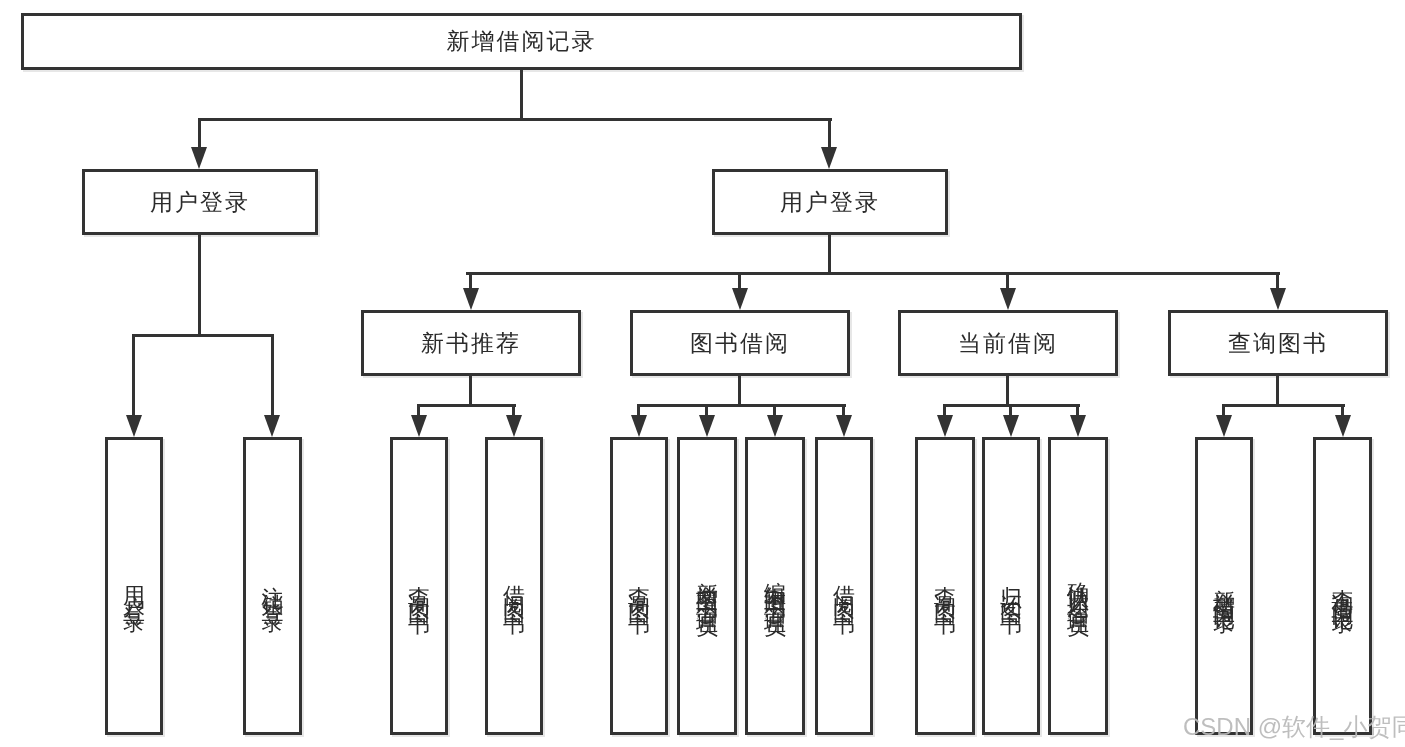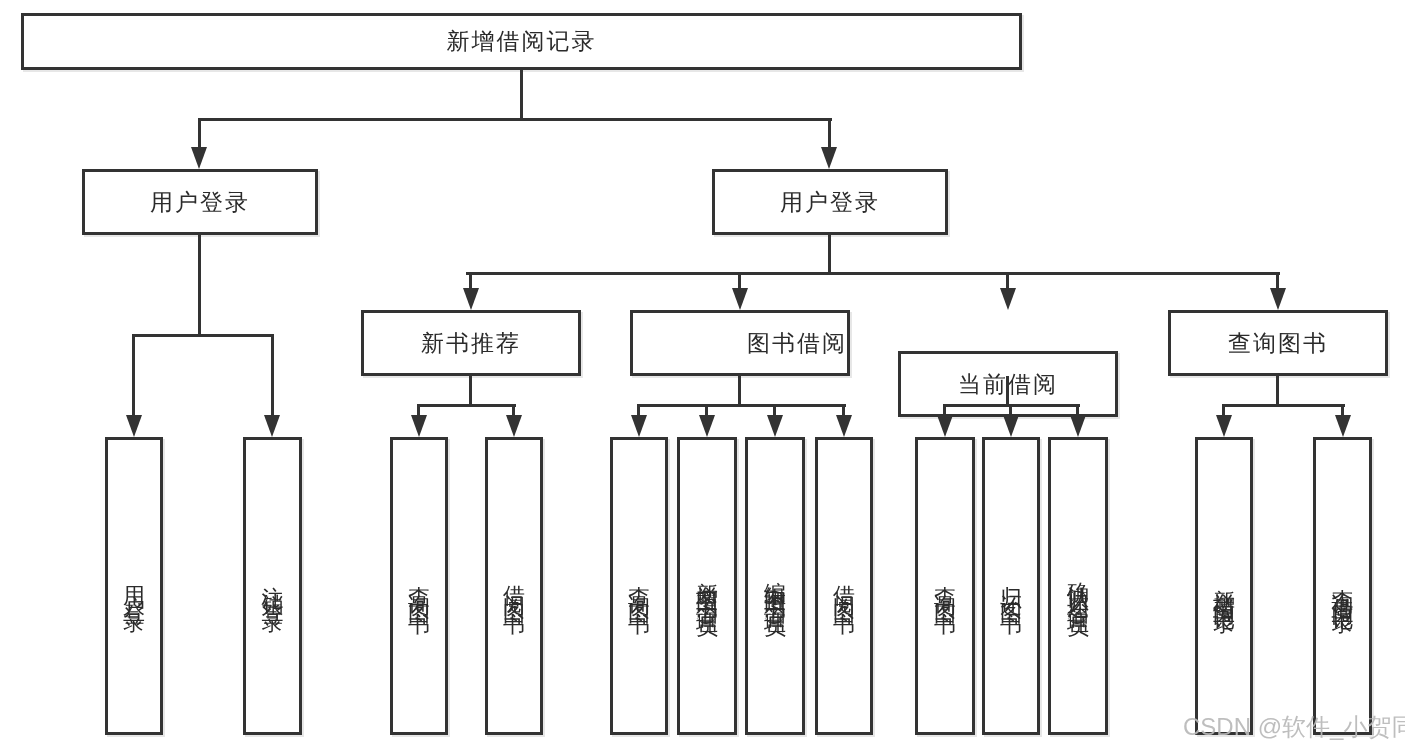--- a/index.html
+++ b/index.html
@@ -92,24 +92,24 @@
   <div class="vline" style="left:738px;top:275px;width:3px;height:14px;"></div>
   <div class="arrow" style="left:732px;top:288px;"></div>
   <div class="vline" style="left:1006px;top:275px;width:3px;height:14px;"></div>
   <div class="arrow" style="left:1000px;top:288px;"></div>
   <div class="vline" style="left:1276px;top:275px;width:3px;height:14px;"></div>
   <div class="arrow" style="left:1270px;top:288px;"></div>
 
   <div class="box" style="left:361px;top:310px;width:220px;height:66px;">
     <span class="hlabel">新书推荐</span>
   </div>
-  <div class="box" style="left:630px;top:310px;width:220px;height:66px;justify-content:flex-end;">
+  <div class="box" style="left:630px;top:310px;width:220px;height:66px;">
     <span class="hlabel">图书借阅</span>
   </div>
-  <div class="box" style="left:898px;top:310px;width:220px;height:66px;margin-top:41px;">
+  <div class="box" style="left:898px;top:310px;width:220px;height:66px;">
     <span class="hlabel">当前借阅</span>
   </div>
   <div class="box" style="left:1168px;top:310px;width:220px;height:66px;">
     <span class="hlabel">查询图书</span>
   </div>
 
   <div class="vline" style="left:469px;top:376px;width:3px;height:31px;"></div>
   <div class="hline" style="left:417px;top:404px;width:99px;height:3px;"></div>
   <div class="vline" style="left:417px;top:407px;width:3px;height:9px;"></div>
   <div class="arrow" style="left:411px;top:415px;"></div>

